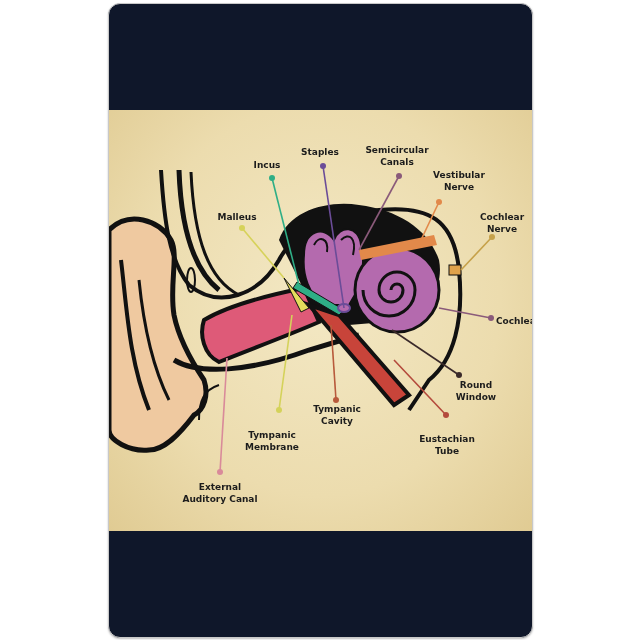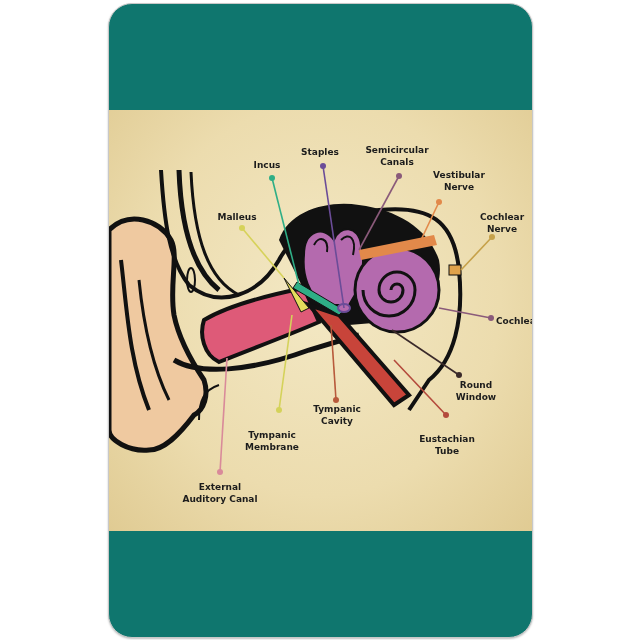--- a/index.html
+++ b/index.html
@@ -1,19 +1,19 @@
 <!DOCTYPE html>
 <html><head>
 <meta charset="utf-8">
 <style>
   html, body { margin:0; padding:0; background:#ffffff; }
   body { width:640px; height:640px; position:relative; overflow:hidden; font-family:"DejaVu Sans", sans-serif; }
   .card {
     position:absolute; left:108px; top:3px; width:423px; height:633px;
-    background:#0f766e; border:1px solid #c8c8c8; border-radius:24px;
+    background:#0f172a; border:1px solid #c8c8c8; border-radius:12px;
     box-shadow:0 1px 2px rgba(0,0,0,0.25); overflow:hidden;
   }
   .figure {
     position:absolute; left:0; top:106px; width:423px; height:421px;
     background:radial-gradient(ellipse at 50% 45%, #f3e8c4 0%, #ecdcae 60%, #e0cb93 100%);
   }
   .figure svg { position:absolute; left:0; top:0; }
   .lbl { font-family:"DejaVu Sans", sans-serif; font-weight:bold; font-size:9px; fill:#1c1c1c; }
 </style>
 </head>

